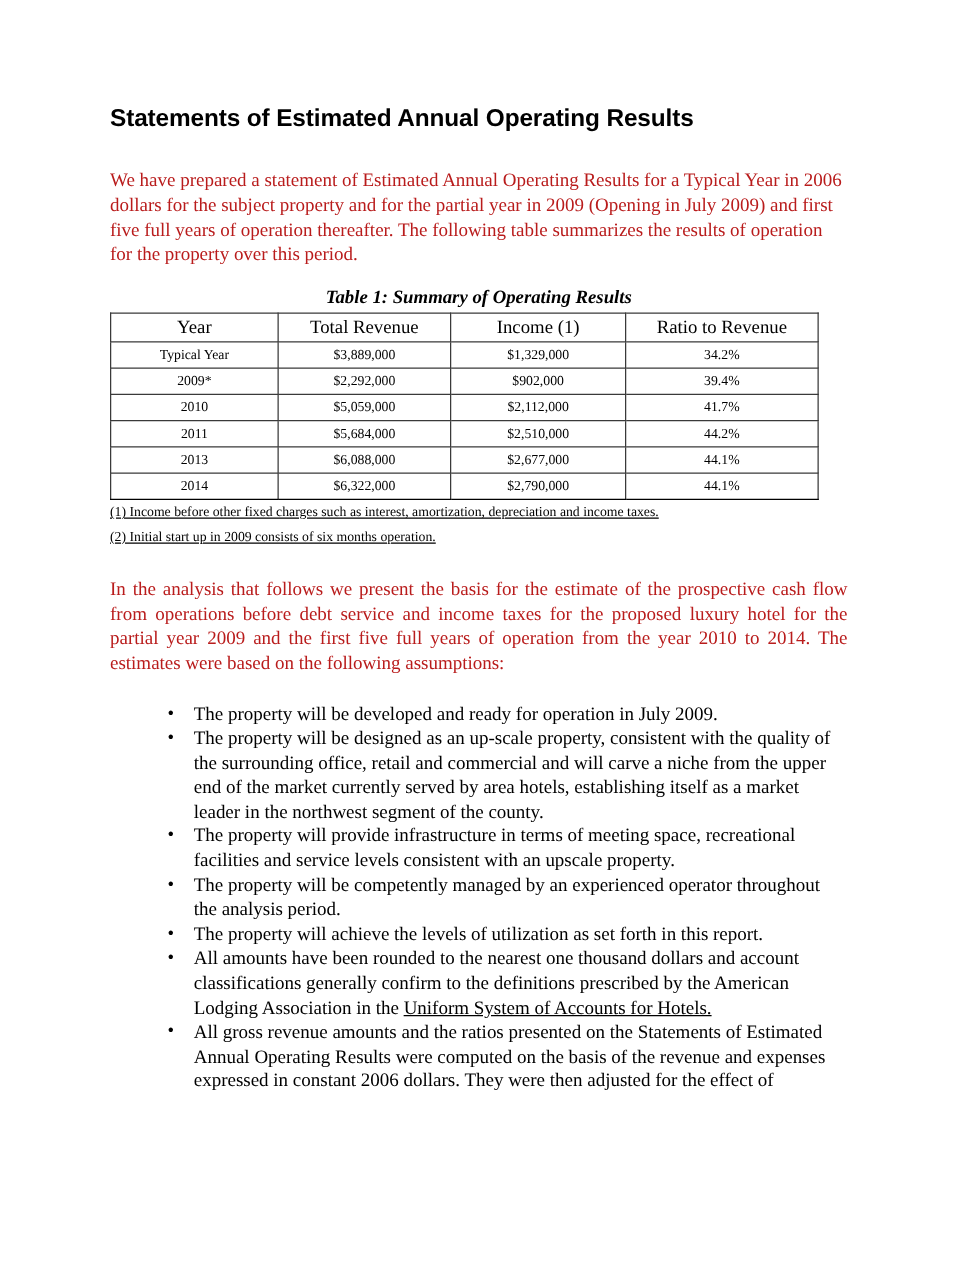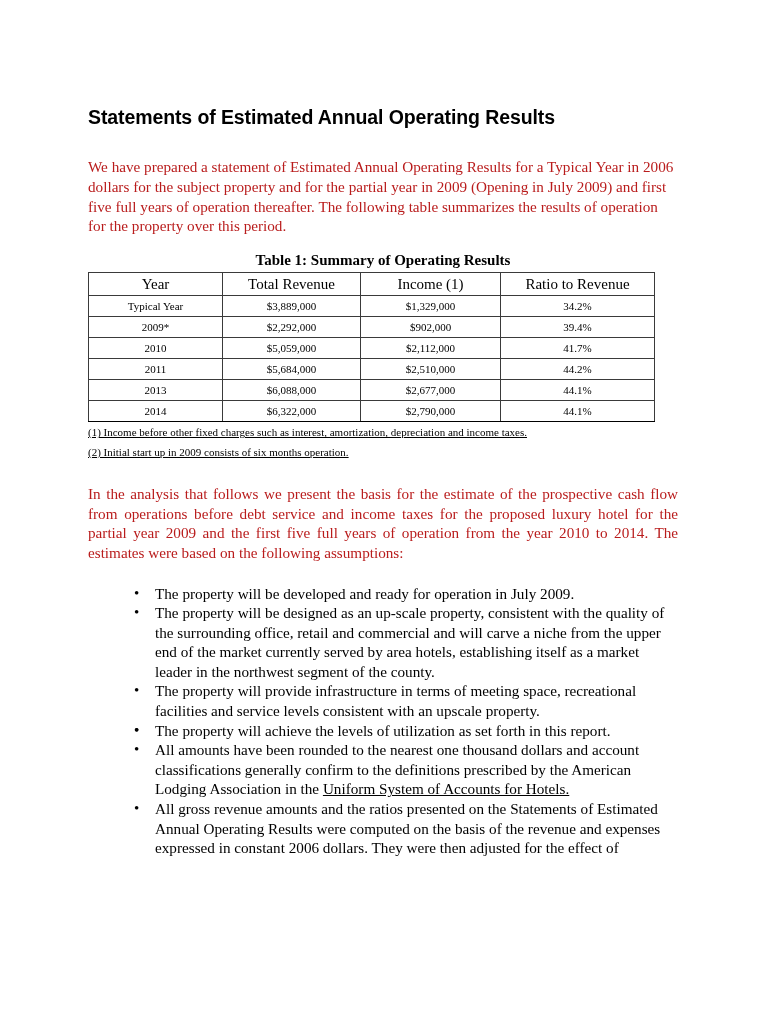--- a/index.html
+++ b/index.html
@@ -30,21 +30,21 @@
     width: 590px;
   }
 
   
   .doc-title {
     font-family: "Liberation Sans", "DejaVu Sans", sans-serif;
     font-weight: bold;
     font-size: 19.5px;
     letter-spacing: -0.1px;
     margin: 0;
-    padding-top: 107px;
+    padding-top: 85px;
     line-height: 1.1;
     color: #000;
   }
 
   
   .para {
     font-size: 15.2px;
     line-height: 19.6px;
     margin: 0;
     color: #b91c1c;
@@ -60,21 +60,21 @@
   }
 
   
   .table-caption {
     text-align: center;
     font-weight: bold;
     font-size: 15px;
     line-height: 17.5px;
     padding-top: 16px;
   }
-  .table-caption div { white-space: nowrap; }
+  .table-caption div { white-space: nowrap; font-style: italic; }
 
   
   .results-table {
     border-collapse: collapse;
     width: 566px;
     margin-top: 3px;
     table-layout: fixed;
     border: 1.6px solid #000;
   }
   .results-table col.c-year  { width: 134px; }
@@ -217,20 +217,21 @@
       <li>
         <span class="bullet-glyph">•</span>
         <span>The property will be designed as an up-scale property, consistent with the quality of the surrounding office, retail and commercial and will carve a niche from the upper end of the market currently served by area hotels, establishing itself as a market leader in the northwest segment of the county.</span>
       </li>
       <li>
         <span class="bullet-glyph">•</span>
         <span>The property will provide infrastructure in terms of meeting space, recreational facilities and service levels consistent with an upscale property.</span>
       </li>
       <li>
         <span class="bullet-glyph">•</span>
+        <span>The property will be competently managed by an experienced operator  throughout the analysis period.</span>
       </li>
       <li>
         <span class="bullet-glyph">•</span>
         <span>The property will achieve the levels of utilization as set forth in this report.</span>
       </li>
       <li>
         <span class="bullet-glyph">•</span>
         <span>All amounts have been rounded to the nearest one thousand dollars and account classifications generally confirm to the definitions prescribed by the American Lodging Association in the </span><span class="u-underline">Uniform System of Accounts for Hotels.</span><span></span>
       </li>
       <li>

